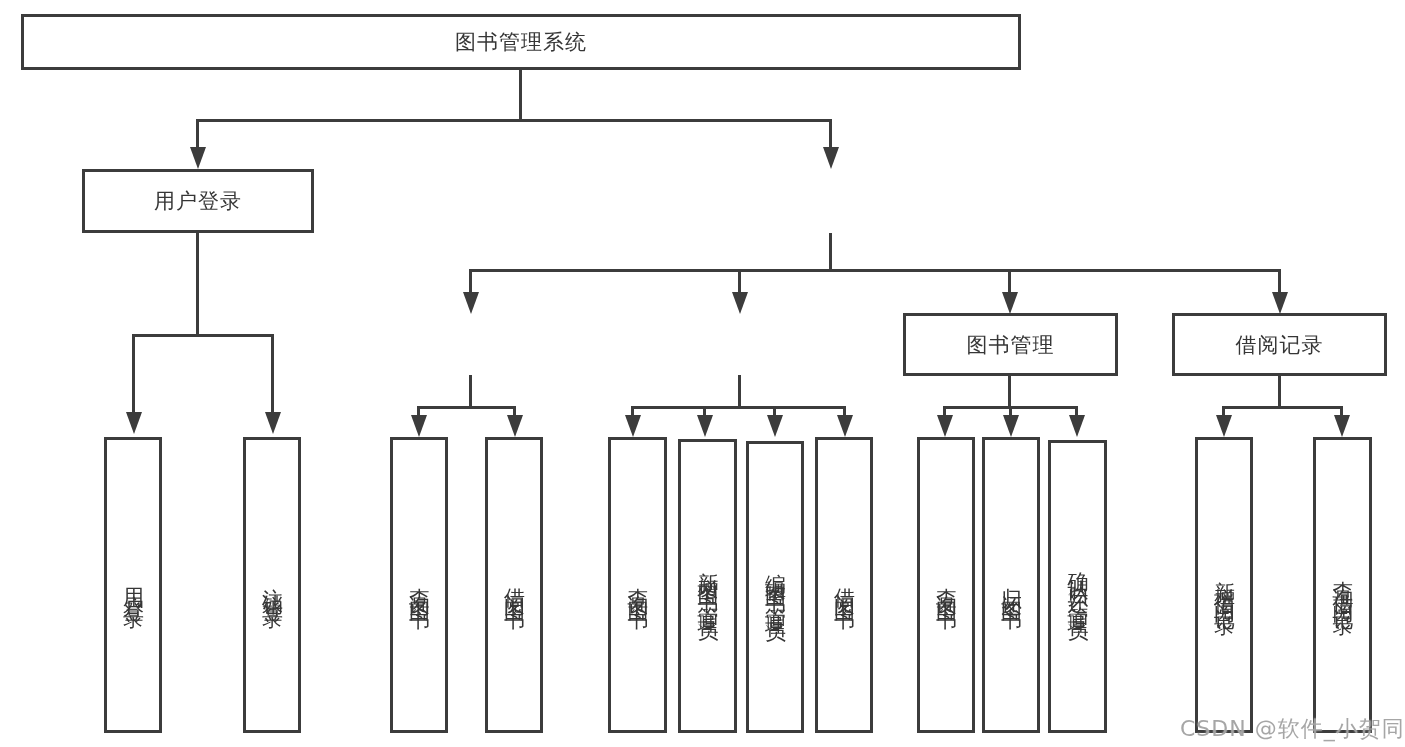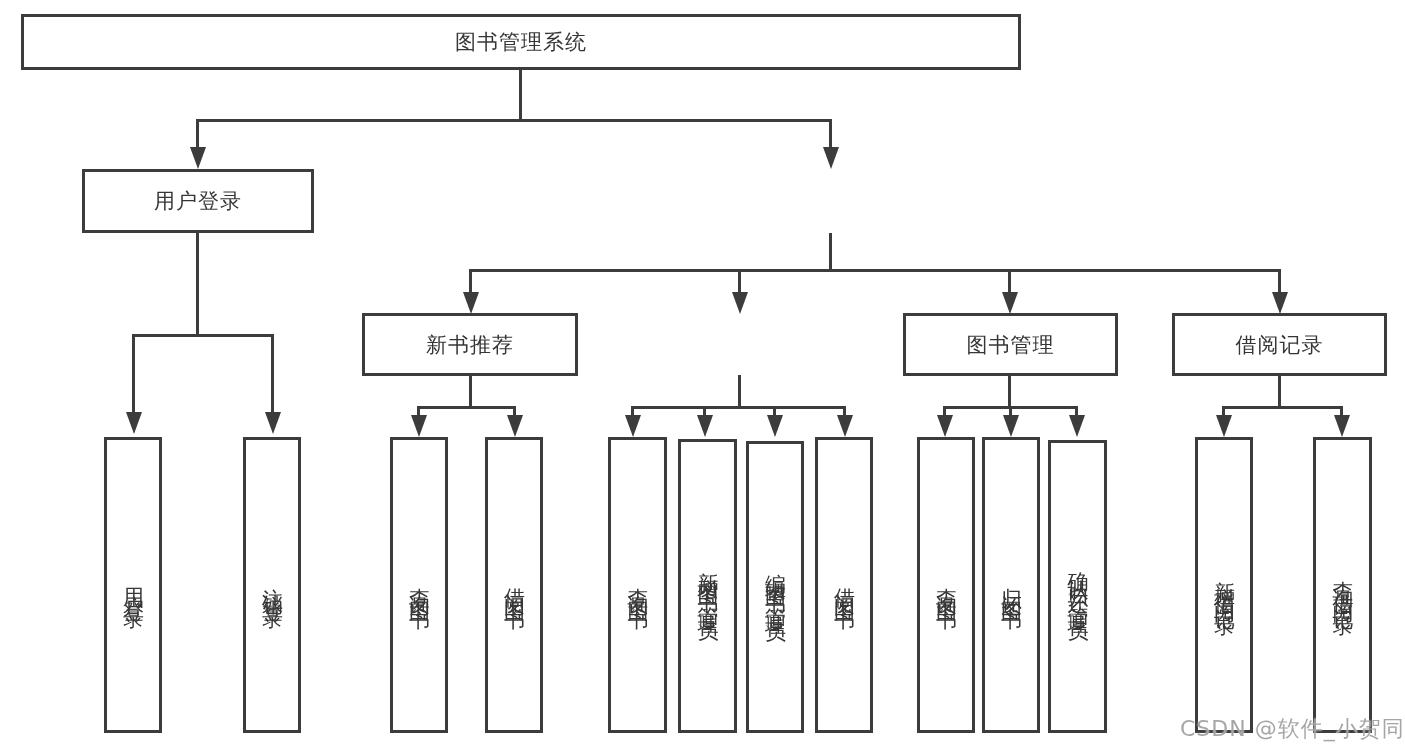--- a/index.html
+++ b/index.html
@@ -40,21 +40,20 @@
 </head>
 <body>
 
 <div id="stage">
 
   <div class="box" style="left:21px;top:14px;width:1000px;height:56px;">图书管理系统</div>
 
   <div class="box" style="left:82px;top:169px;width:232px;height:64px;">用户登录</div>
 
 
-  <div class="box" style="left:362px;top:313px;width:216px;height:63px;">新书推荐</div>
 
 
   <div class="box" style="left:903px;top:313px;width:215px;height:63px;">图书管理</div>
 
   <div class="box" style="left:1172px;top:313px;width:215px;height:63px;text-align:right;">借阅记录</div>
 
   <div class="box leaf" style="left:104px;top:437px;width:58px;height:296px;">
     <span>用户登录</span>
   </div>
   <div class="box leaf" style="left:243px;top:437px;width:58px;height:296px;">

